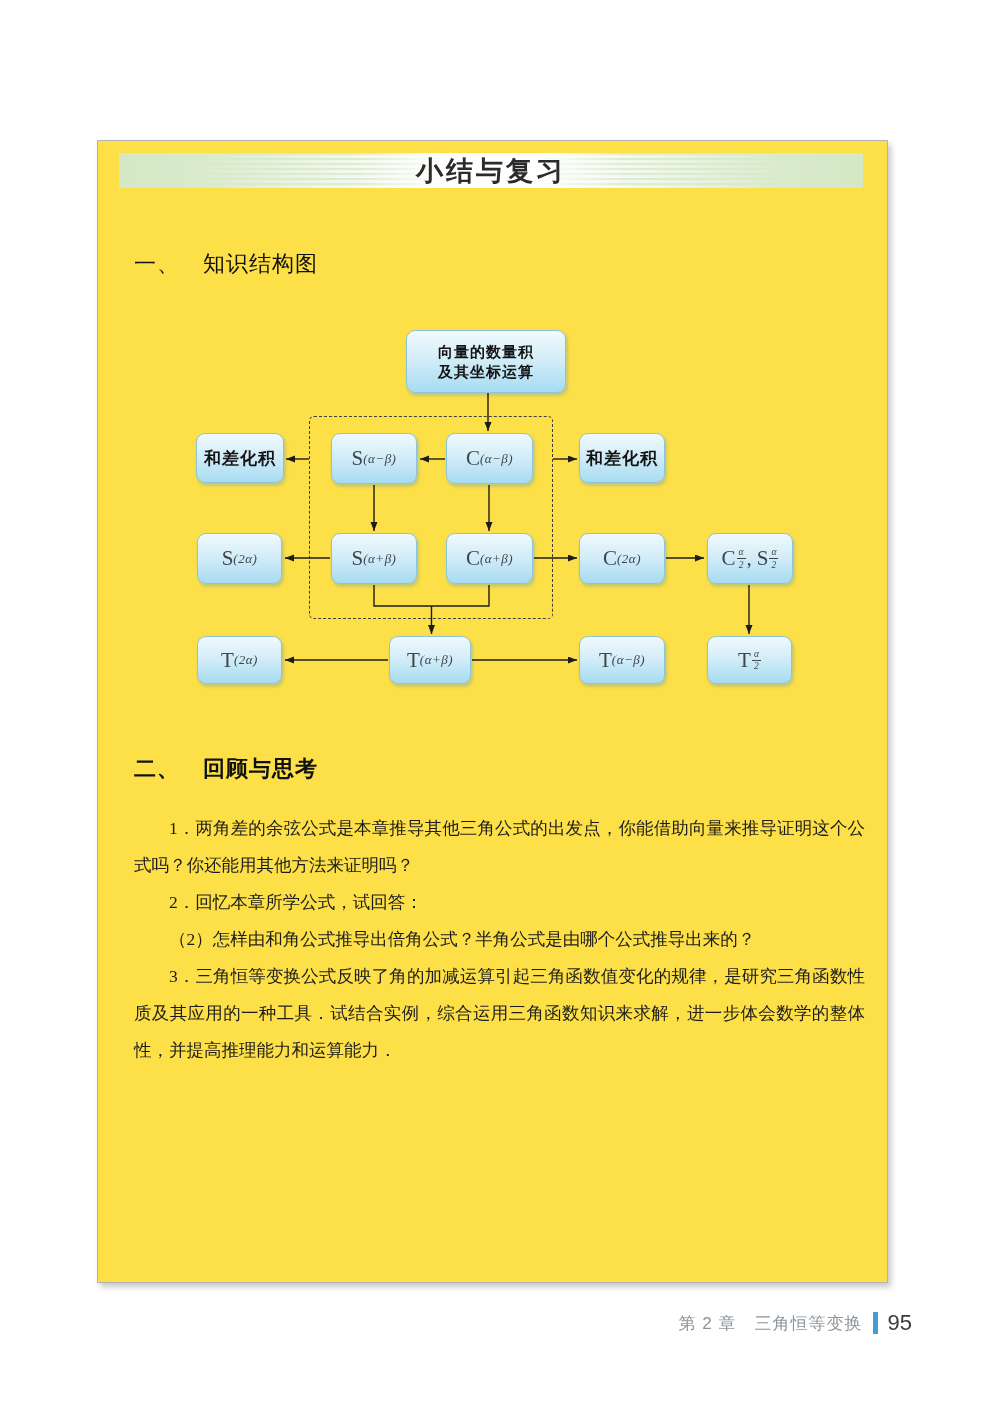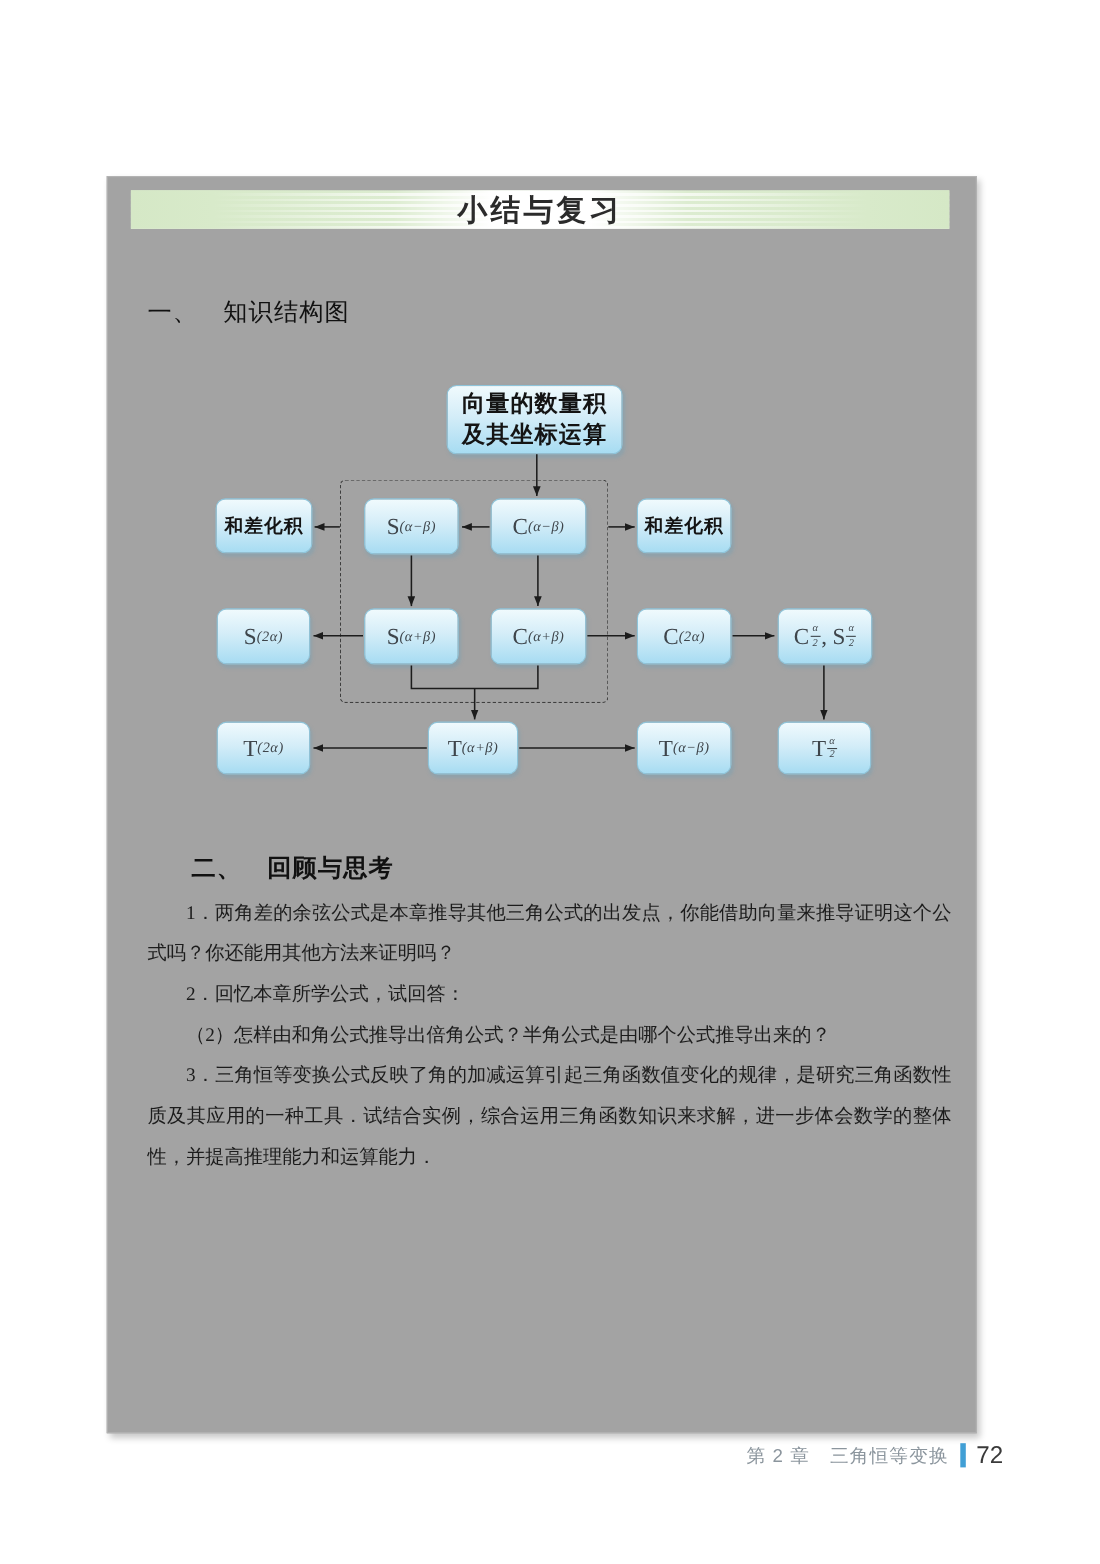--- a/index.html
+++ b/index.html
@@ -4,22 +4,22 @@
 <style>
   * { margin:0; padding:0; box-sizing:border-box; }
   html,body { background:#ffffff; }
   body {
     width:1000px; height:1422px; position:relative;
     font-family:"Liberation Sans", sans-serif; color:#222;
   }
 
   
   .page {
-    position:absolute; left:97px; top:160px; width:791px; height:1143px;
-    background:#a3a3a3; border:1px solid #b3b3b3;
+    position:absolute; left:97px; top:140px; width:791px; height:1143px;
+    background:#fde047; border:1px solid #b3b3b3;
     box-shadow:3px 4px 6px rgba(0,0,0,0.22);
   }
 
   
   .banner {
     position:absolute; left:21px; top:12px; width:744px; height:35px;
     display:flex; align-items:center; justify-content:center;
     background-image:
       linear-gradient(90deg, #d5e8c6 0%, #d8eaca 10%, rgba(216,234,202,0) 32%,
                       #ffffff 44%, #ffffff 56%, rgba(216,234,202,0) 68%,
@@ -58,21 +58,21 @@
   .node.formula {
     font-family:"Liberation Serif","DejaVu Serif",serif;
     font-size:21px; color:#3e454b;
   }
   .node.formula sub {
     font-size:13px; font-style:italic; letter-spacing:0.5px;
     vertical-align:-5px; line-height:0;
   }
   .vector-box {
     left:308px; top:189px; width:160px; height:63px;
-    flex-direction:column; font-size:21px; font-weight:bold;
+    flex-direction:column; font-size:15px; font-weight:bold;
     line-height:1.32; color:#141414; letter-spacing:1px;
   }
   .frac {
     display:inline-flex; flex-direction:column; align-items:center;
     font-size:9.5px; font-style:italic; line-height:1.1;
     vertical-align:-9px; margin-left:1px;
   }
   .frac .num { border-bottom:1px solid #3e454b; padding:0 2px 0.5px; }
   .frac .den { padding-top:0.5px; }
   .sep { margin:0 5px 0 1px; font-style:normal; }
@@ -90,23 +90,22 @@
   .n-t2a    { left:99px;  top:495px; width:85px; height:48px; }
   .n-tplus  { left:291px; top:495px; width:82px; height:48px; }
   .n-tminus { left:481px; top:495px; width:86px; height:48px; }
   .n-thalf  { left:609px; top:495px; width:85px; height:48px; }
 
   
   .sec-two-block { position:absolute; left:36px; top:613px; width:731px; }
   .sec-two-block h3 {
     font-size:22px; font-weight:bold; color:#111; letter-spacing:1px;
     font-family:"Liberation Serif","DejaVu Serif",serif;
-    margin-left:40px;
-  }
-  .review { margin-top:7px; }
+  }
+  .review { margin-top:26px; }
   .review p {
     font-family:"Liberation Serif","DejaVu Serif",serif;
     font-size:17.5px; line-height:37px; color:#1c1c1c;
     text-indent:2em; text-align:justify;
   }
 
   
   .footer {
     position:absolute; right:88px; top:1308px; height:30px;
     display:flex; align-items:center; gap:10px;
@@ -233,14 +232,14 @@
       <p>（2）怎样由和角公式推导出倍角公式？半角公式是由哪个公式推导出来的？</p>
       <p>3．三角恒等变换公式反映了角的加减运算引起三角函数值变化的规律，是研究三角函数性质及其应用的一种工具．试结合实例，综合运用三角函数知识来求解，进一步体会数学的整体性，并提高推理能力和运算能力．</p>
     </div>
   </div>
 
 </div>
 
 <div class="footer">
   <span class="chapter">第 2 章　三角恒等变换</span>
   <span class="bar"></span>
-  <span class="pagenum">72</span>
+  <span class="pagenum">95</span>
 </div>
 
 </body></html>

